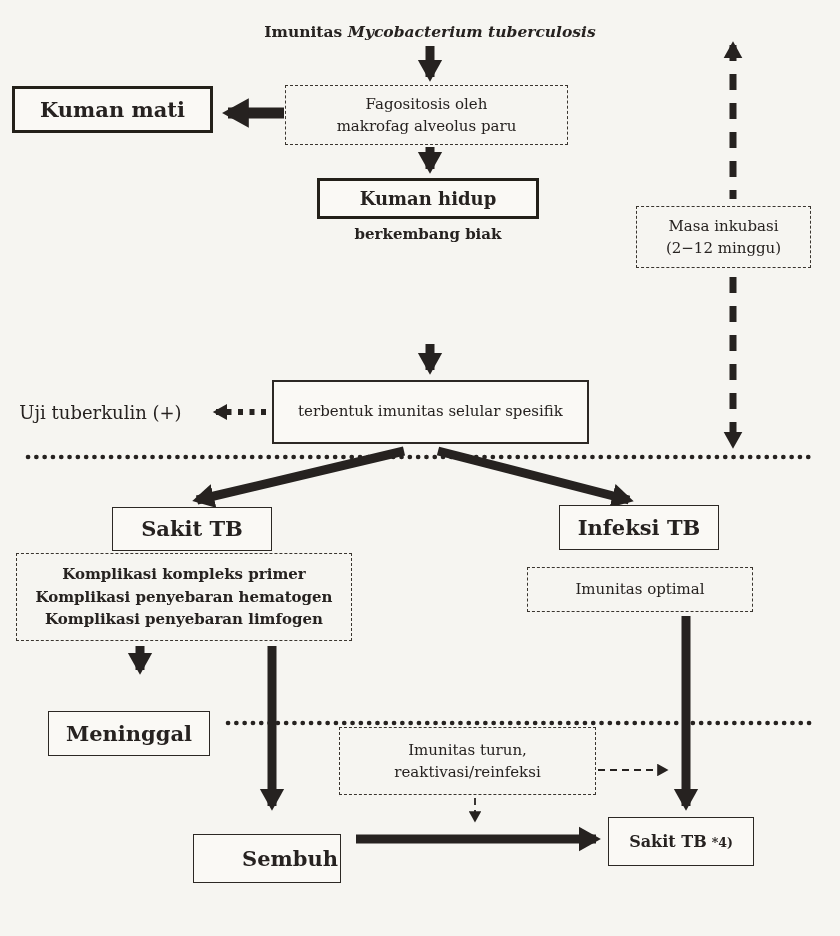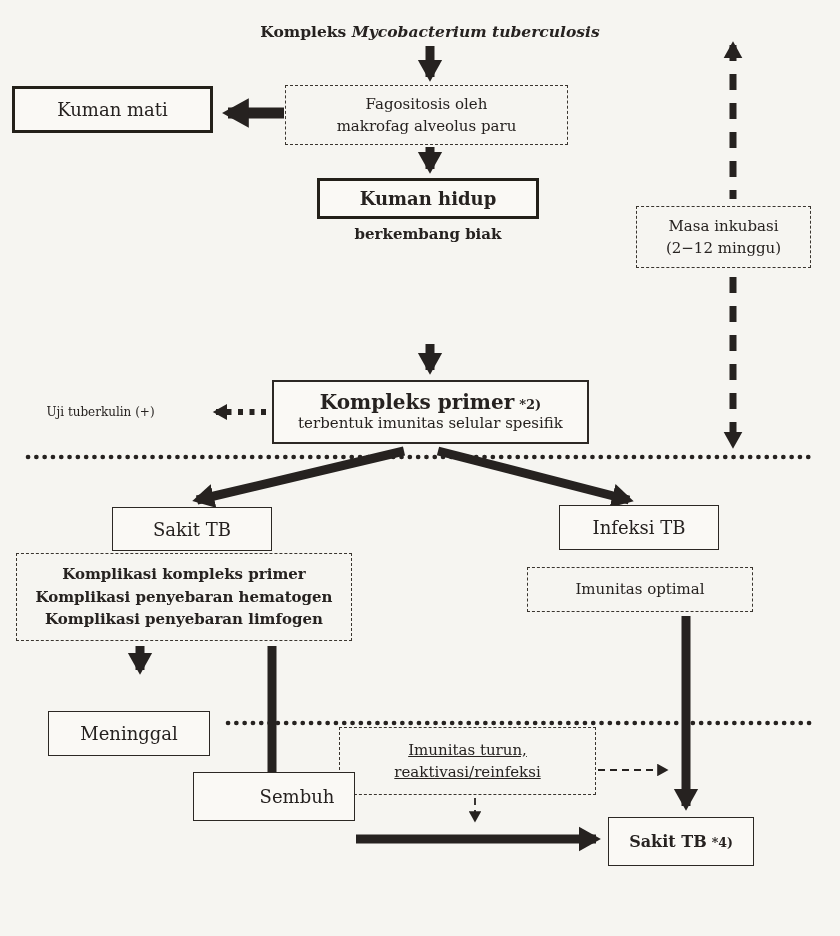--- a/index.html
+++ b/index.html
@@ -17,27 +17,27 @@
     box-sizing:border-box;
     display:flex;flex-direction:column;
     align-items:center;justify-content:center;
     text-align:center;
     font-size:15px;line-height:1.5;
   }
   .solid{border:1.5px solid #2c2824;background:#faf9f5;}
   .heavy{border:3px solid #232019;background:#faf9f5;}
   .medium{border:2px solid #2c2824;background:#faf9f5;}
   .dashedbox{border:1.6px dashed #3a352f;background:transparent;}
-  .big{font-weight:normal;font-size:18px;justify-content:center;}
+  .big{font-weight:bold;font-size:21px;justify-content:center;}
   .title-line{font-weight:bold;font-size:15.5px;}
   .italic{font-style:italic;}
   .kp-title{font-weight:bold;font-size:20px;line-height:1.15;}
   .kp-note{font-weight:bold;font-size:13px;margin-left:5px;}
   .kp-sub{font-size:15px;line-height:1.3;}
-  .plain{font-size:12px;justify-content:center;}
+  .plain{font-size:18px;justify-content:center;}
   .note-sm{font-weight:bold;font-size:12.5px;margin-left:5px;}
 </style>
 </head>
 <body>
 
 <div class="page">
 
   <svg class="wires" viewBox="0 0 840 936">
     <defs>
       <marker id="ah" viewBox="0 0 10 10" refX="7" refY="5" markerWidth="2.7" markerHeight="2.9" orient="auto-start-reverse">
@@ -70,21 +70,21 @@
     <line x1="686" y1="616" x2="686" y2="806" stroke="#262220" stroke-width="9" marker-end="url(#ah)"></line>
 
     <line x1="356" y1="839" x2="596" y2="839" stroke="#262220" stroke-width="9" marker-end="url(#ah)"></line>
 
     <line x1="475" y1="798" x2="475" y2="820" stroke="#262220" stroke-width="1.8" stroke-dasharray="7 5" marker-end="url(#ah2)"></line>
     <line x1="598" y1="770" x2="666" y2="770" stroke="#262220" stroke-width="1.8" stroke-dasharray="7 5" marker-end="url(#ah2)"></line>
   </svg>
 
   <div class="node title-line" style="left:230px;top:20px;width:400px;height:24px;">
     <div>
-      <span>Kompleks</span>
+      <span>Imunitas</span>
       <span class="italic">Mycobacterium tuberculosis</span>
     </div>
   </div>
 
   <div class="node dashedbox" style="left:285px;top:85px;width:283px;height:60px;">
     <div>Fagositosis oleh</div>
     <div>makrofag alveolus paru</div>
   </div>
 
   <div class="node heavy big" style="left:12px;top:86px;width:201px;height:47px;">
@@ -94,23 +94,20 @@
   <div class="node heavy" style="left:317px;top:178px;width:222px;height:41px;font-weight:bold;font-size:18px;">
     <span>Kuman hidup</span>
   </div>
 
   <div class="node" style="left:317px;top:223px;width:222px;height:22px;font-weight:bold;">
     <span>berkembang biak</span>
   </div>
 
 
   <div class="node medium" style="left:272px;top:380px;width:317px;height:64px;">
-    <div class="kp-title">
-      <span>Kompleks primer</span><span class="kp-note">*2)</span>
-    </div>
     <div class="kp-sub">terbentuk imunitas selular spesifik</div>
   </div>
 
   <div class="node plain" style="left:18px;top:400px;width:165px;height:24px;">
     <span>Uji tuberkulin (+)</span>
   </div>
 
   <div class="node dashedbox" style="left:636px;top:206px;width:175px;height:62px;">
     <div>Masa inkubasi</div>
     <div>(2−12 minggu)</div>
@@ -131,26 +128,26 @@
   </div>
 
   <div class="node dashedbox" style="left:527px;top:567px;width:226px;height:45px;">
     <span>Imunitas optimal</span>
   </div>
 
   <div class="node solid big" style="left:48px;top:678px;width:162px;height:45px;margin-top:33px;">
     <span>Meninggal</span>
   </div>
 
-  <div class="node dashedbox" style="left:339px;top:727px;width:257px;height:68px;text-decoration:underline;">
+  <div class="node dashedbox" style="left:339px;top:727px;width:257px;height:68px;">
     <div>Imunitas turun,</div>
     <div>reaktivasi/reinfeksi</div>
   </div>
 
-  <div class="node solid big" style="left:193px;top:772px;width:162px;height:49px;padding-left:46px;">
+  <div class="node solid big" style="left:193px;top:834px;width:148px;height:49px;padding-left:46px;">
     <span>Sembuh</span>
   </div>
 
   <div class="node solid" style="left:608px;top:817px;width:146px;height:49px;font-weight:bold;font-size:16px;">
     <div>
       <span>Sakit TB</span><span class="note-sm">*4)</span>
     </div>
   </div>
 
 </div>

